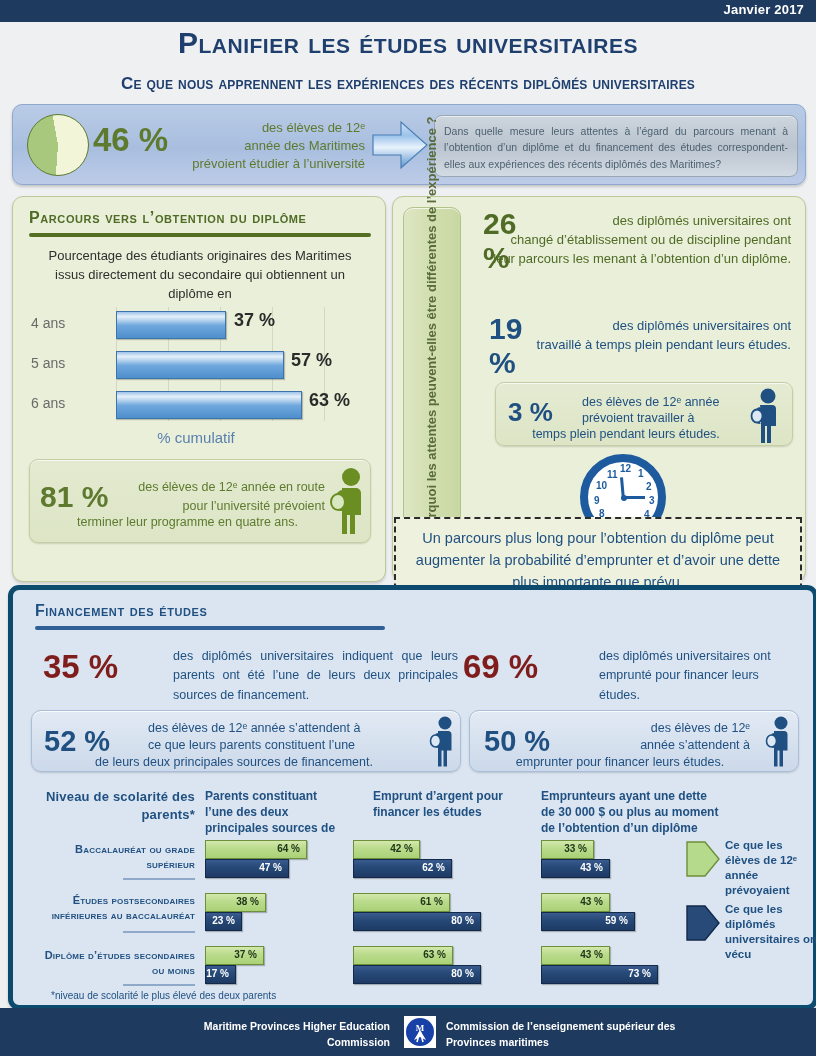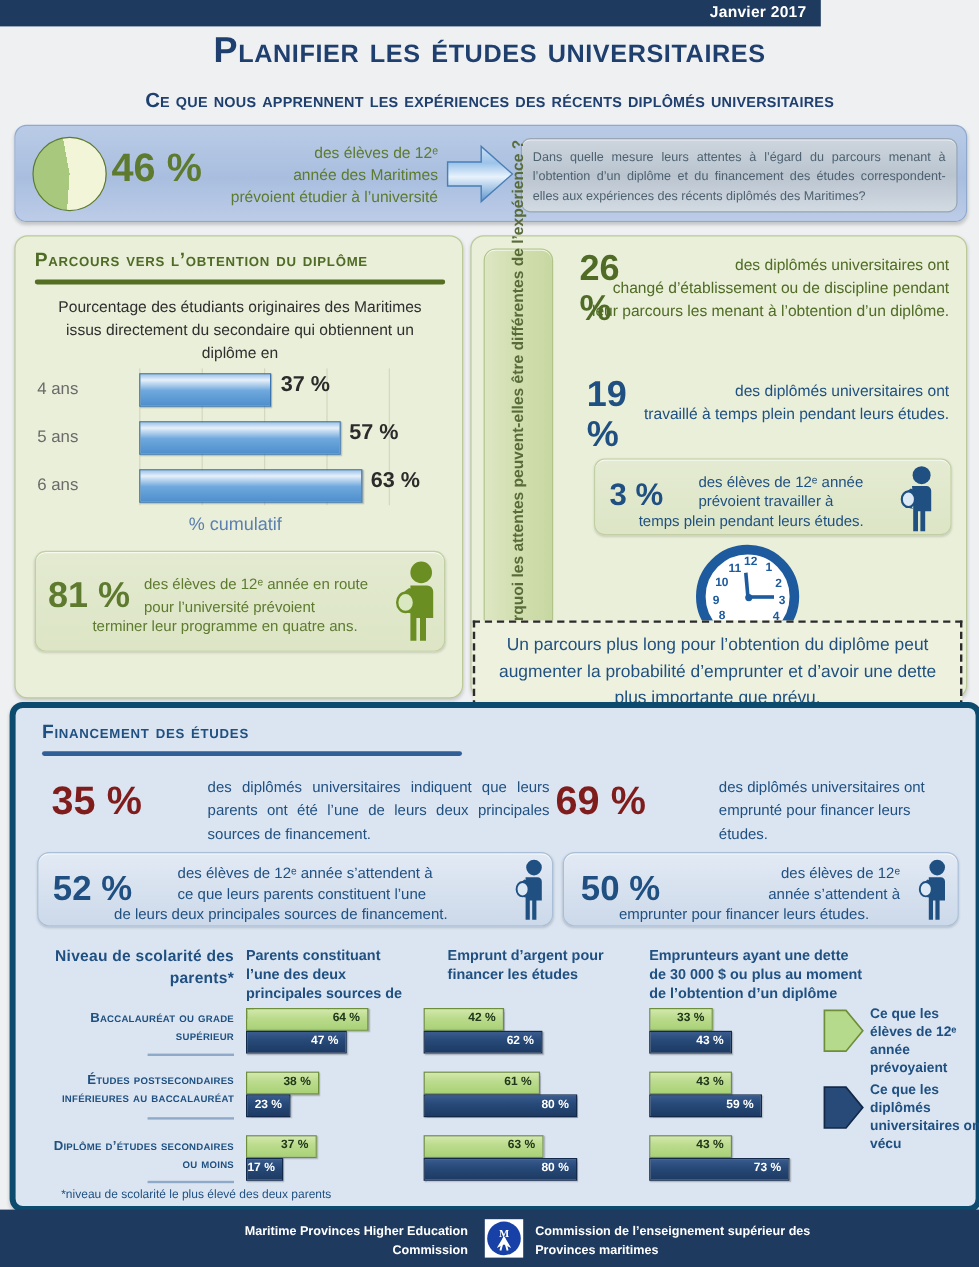--- a/index.html
+++ b/index.html
@@ -7,21 +7,21 @@
   body{
     width:816px;height:1056px;
     background:#eef0f2;
     font-family:"Liberation Sans","DejaVu Sans",sans-serif;
     overflow:hidden;position:relative;
   }
   .page{position:absolute;inset:0;}
 
   
   .topbar{
-    position:absolute;left:0;top:0;width:684px;height:22px;
+    position:absolute;left:0;top:0;width:816px;height:22px;
     background:#1f3a5f;
     text-align:center;
   }
   .topbar .date{
     position:absolute;right:12px;top:2px;
     color:#ffffff;font-size:13px;font-weight:bold;
     letter-spacing:.2px;
   }
 
   
@@ -121,21 +121,21 @@
     color:#5b7fb0;font-size:15px;
   }
   .inner-green{
     position:absolute;left:16px;top:262px;width:340px;height:82px;
     border-radius:9px;
     background:linear-gradient(180deg,#e3ead0 0%,#dde5c6 100%);
     border:1px solid #c2cfa4;
     box-shadow:0 1px 2px rgba(0,0,0,.14), inset 0 1px 0 rgba(255,255,255,.7);
   }
   .ig-pct{position:absolute;left:10px;top:20px;color:#5d7a2e;font-size:30px;font-weight:bold;}
-  .ig-t1{position:absolute;left:90px;top:18px;width:205px;color:#5d7a2e;font-size:12.5px;line-height:1.5;}
+  .ig-t1{position:absolute;left:90px;top:18px;width:205px;color:#5d7a2e;font-size:12.5px;line-height:1.5;text-align:right;}
   .ig-t2{position:absolute;left:20px;top:55px;width:275px;text-align:center;color:#5d7a2e;font-size:12.5px;}
 
   
   .person{position:absolute;}
 
   
   #panel-attentes{left:392px;top:196px;width:412px;height:384px;}
   .vtab{
     position:absolute;left:10px;top:10px;width:56px;height:338px;
     border-radius:10px;

